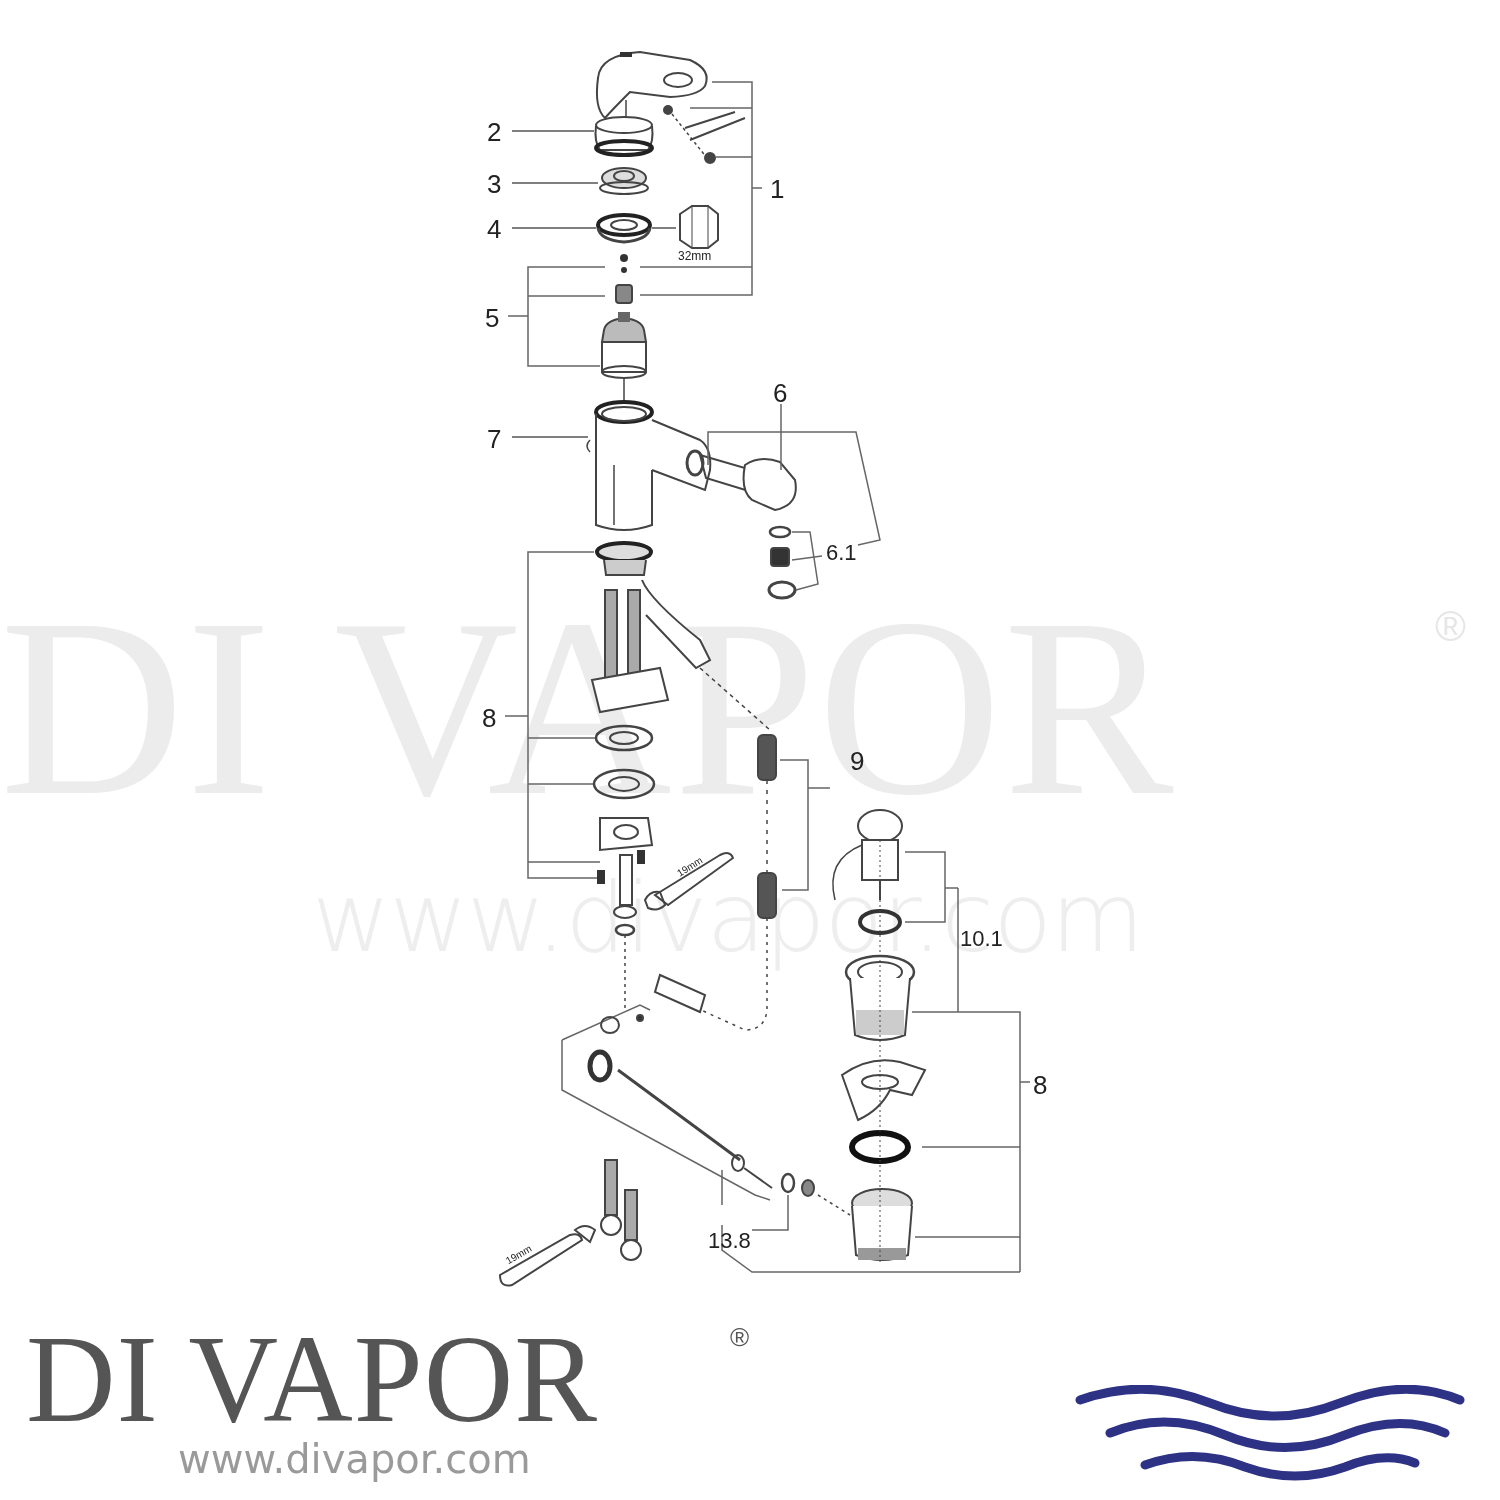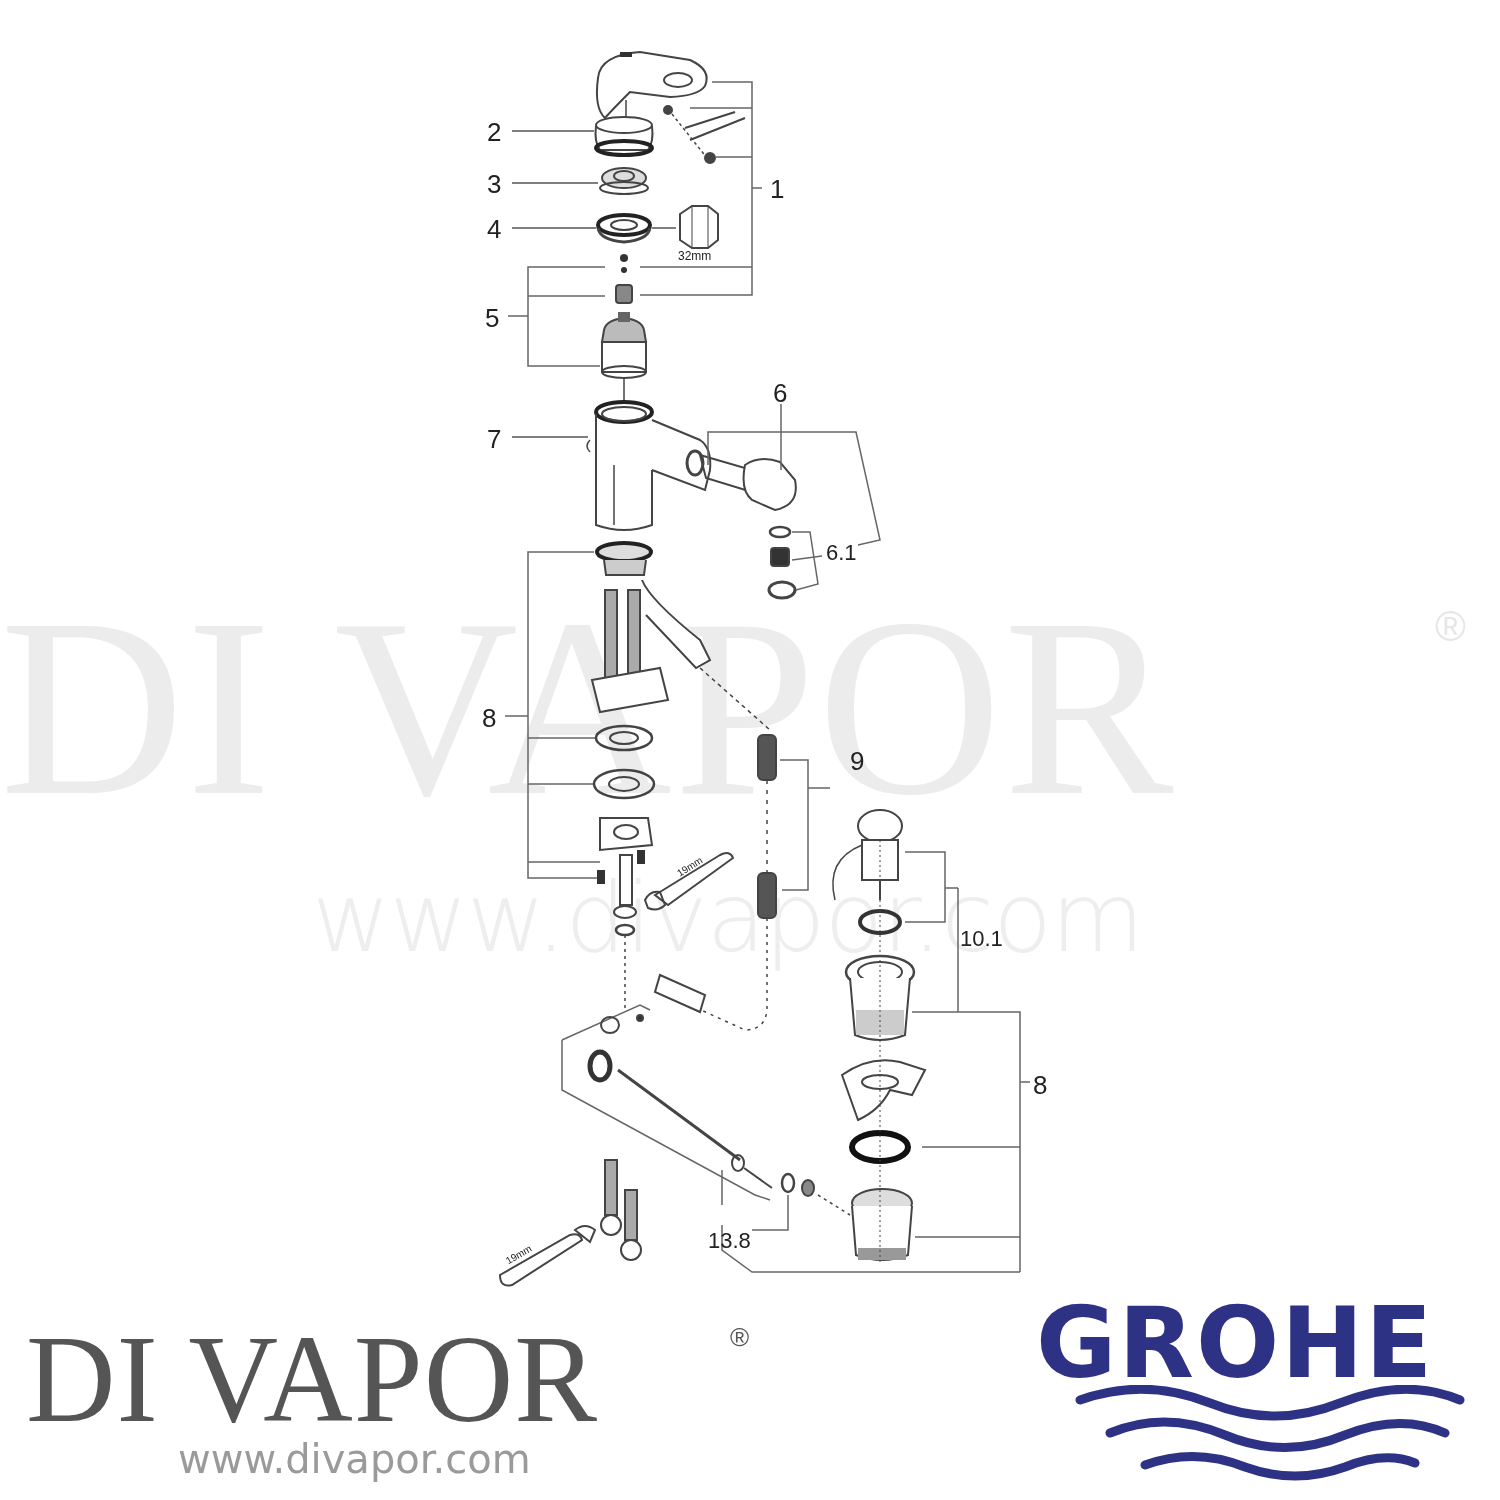--- a/index.html
+++ b/index.html
@@ -214,20 +214,19 @@
   <div class="callout small" style="left:708px;top:1230px;">13.8</div>
 
   <div class="callout" style="left:678px;top:250px;font-size:12px;">32mm</div>
   <div class="callout" style="left:676px;top:862px;font-size:10px;transform:rotate(-32deg);">19mm</div>
   <div class="callout" style="left:505px;top:1250px;font-size:10px;transform:rotate(-30deg);">19mm</div>
 
   <div class="brand">DI VAPOR</div>
   <div class="brand-reg">®</div>
   <div class="brand-url">www.divapor.com</div>
 
-  <div class="grohe">GROHE</div>
   <svg class="waves" width="420" height="100" viewBox="0 0 420 100" fill="none" stroke="#2e3285" stroke-width="9" stroke-linecap="round">
     <path d="M30 15 Q95 -8 160 18 Q225 44 290 18 Q355 -8 410 15"></path>
     <path d="M60 48 Q115 25 175 50 Q235 75 295 50 Q350 28 395 48"></path>
     <path d="M95 80 Q145 62 195 82 Q245 100 295 82 Q335 66 365 78"></path>
   </svg>
 
 </div>
 
 </body></html>

